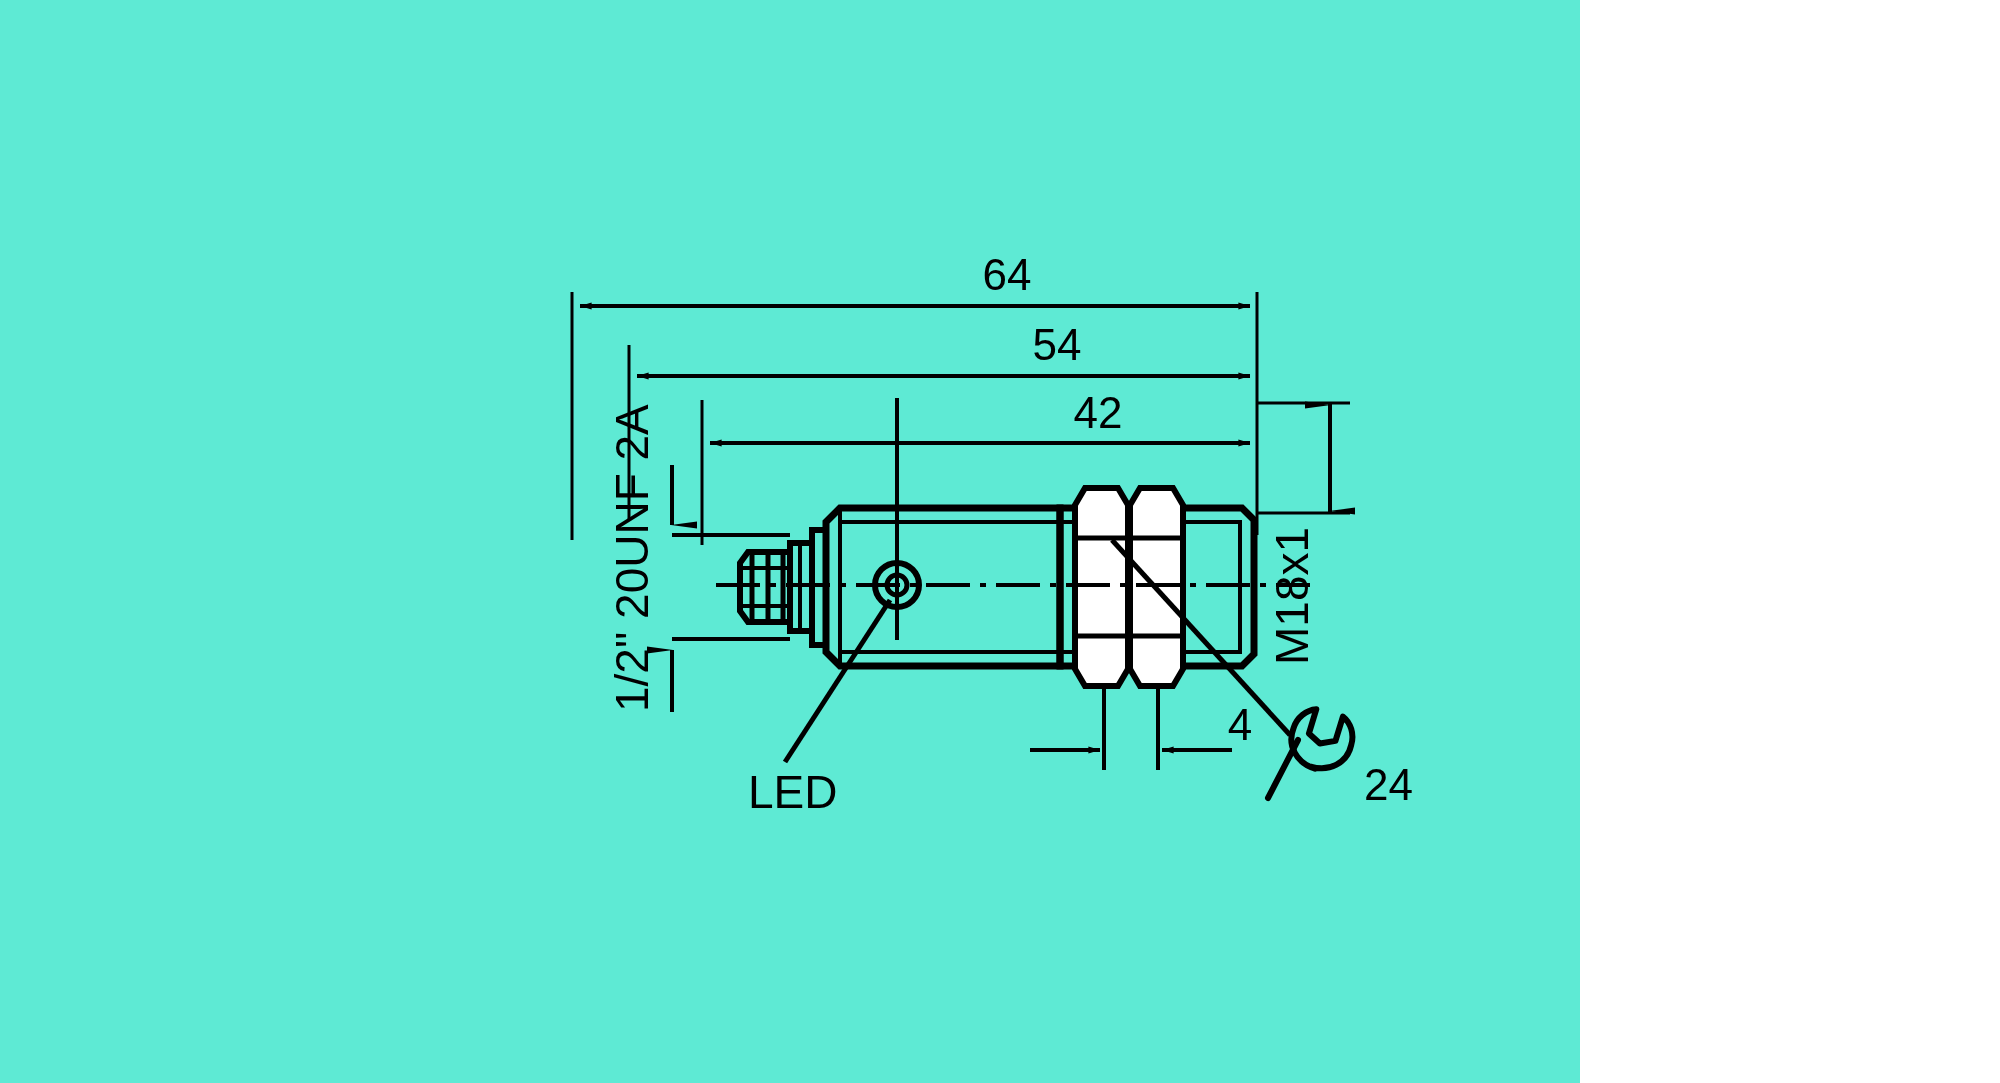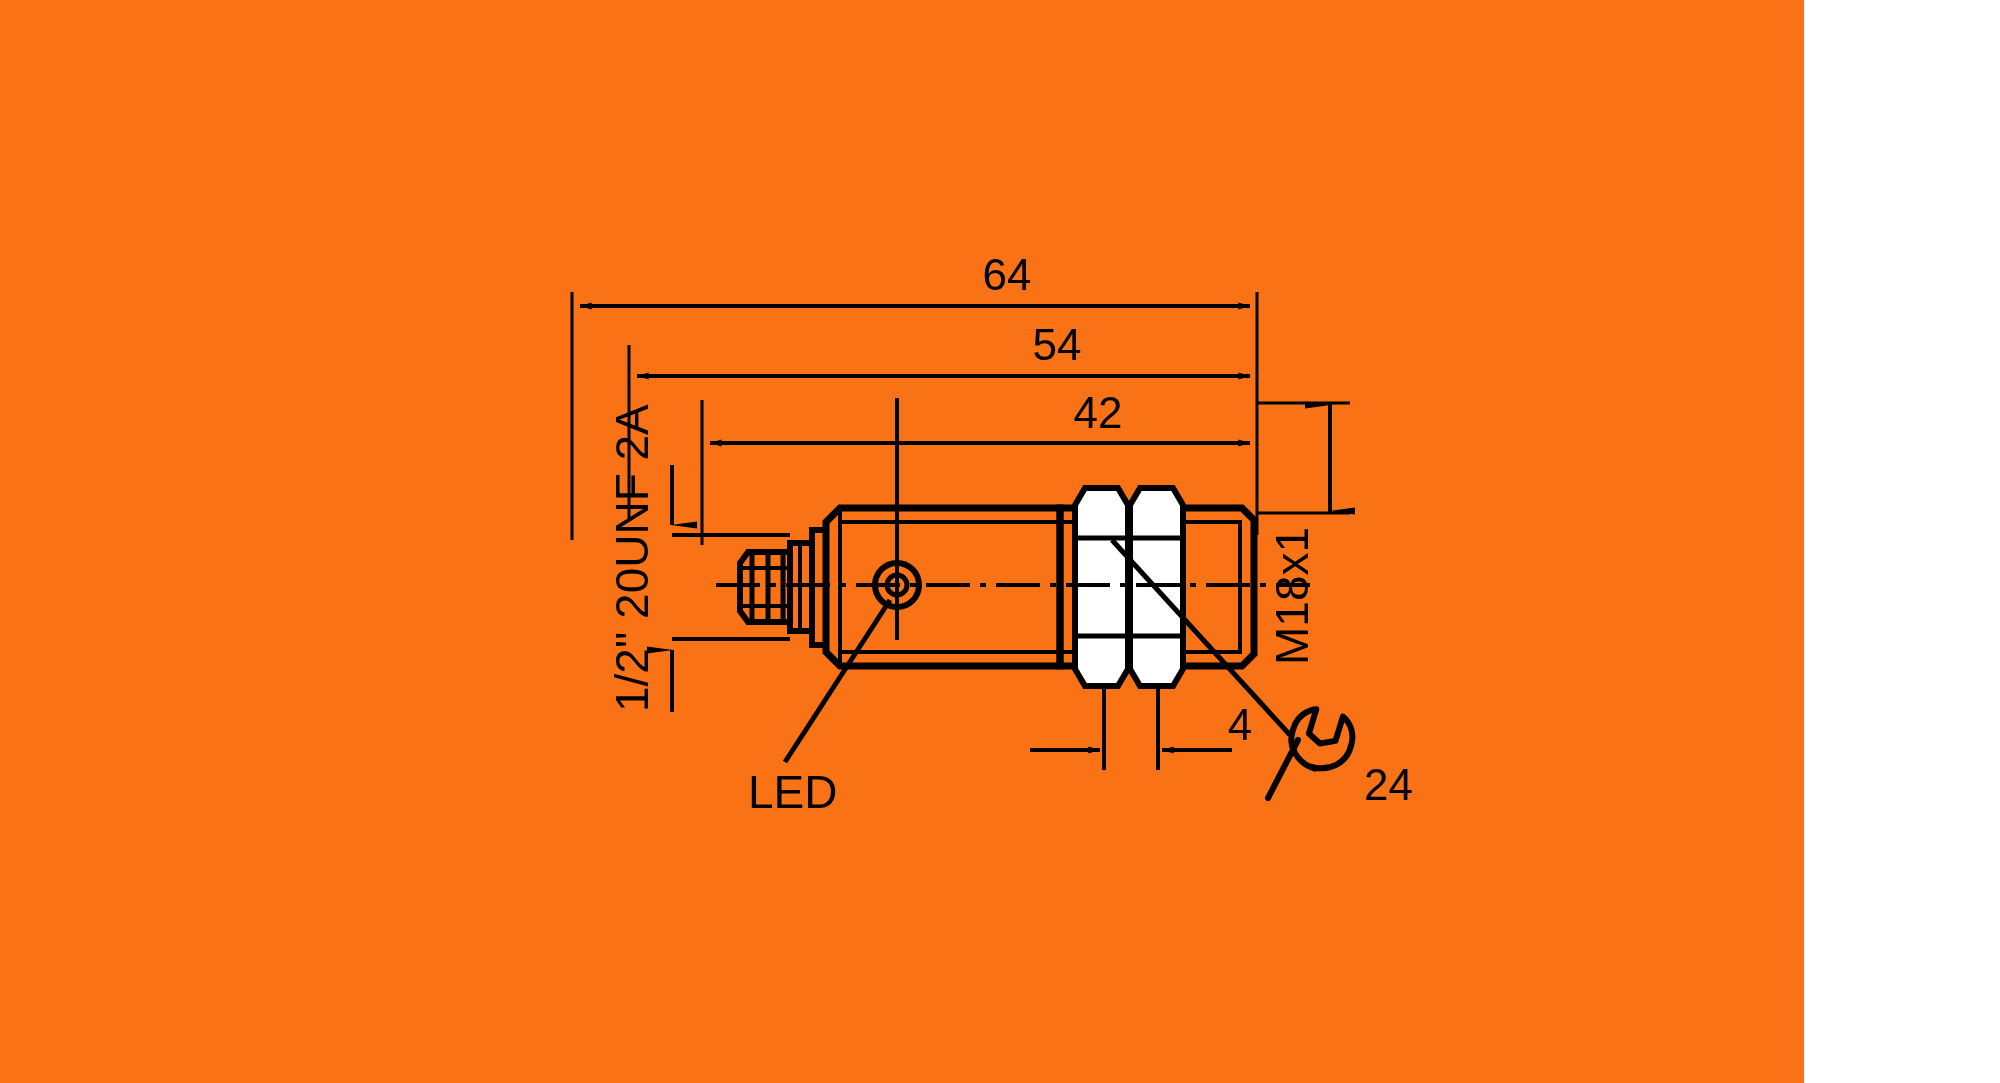--- a/index.html
+++ b/index.html
@@ -1,18 +1,18 @@
 <!DOCTYPE html>
 <html><head>
 <meta charset="utf-8">
 <style>
   html,body{margin:0;padding:0;background:#ffffff;}
   body{width:2000px;height:1083px;overflow:hidden;
        font-family:"Liberation Sans","DejaVu Sans",sans-serif;}
-  #stage{position:relative;width:1804px;height:1083px;background:#f97316;}
+  #stage{position:relative;width:1580px;height:1083px;background:#5eead4;}
   #stage svg{display:block;}
   .dimtext{font-family:"Liberation Sans","DejaVu Sans",sans-serif;
            font-size:44px;fill:#000000;}
   .labeltext{font-family:"Liberation Sans","DejaVu Sans",sans-serif;
              font-size:46px;fill:#000000;}
 </style>
 </head>
 <body>
 
 <div id="stage">

